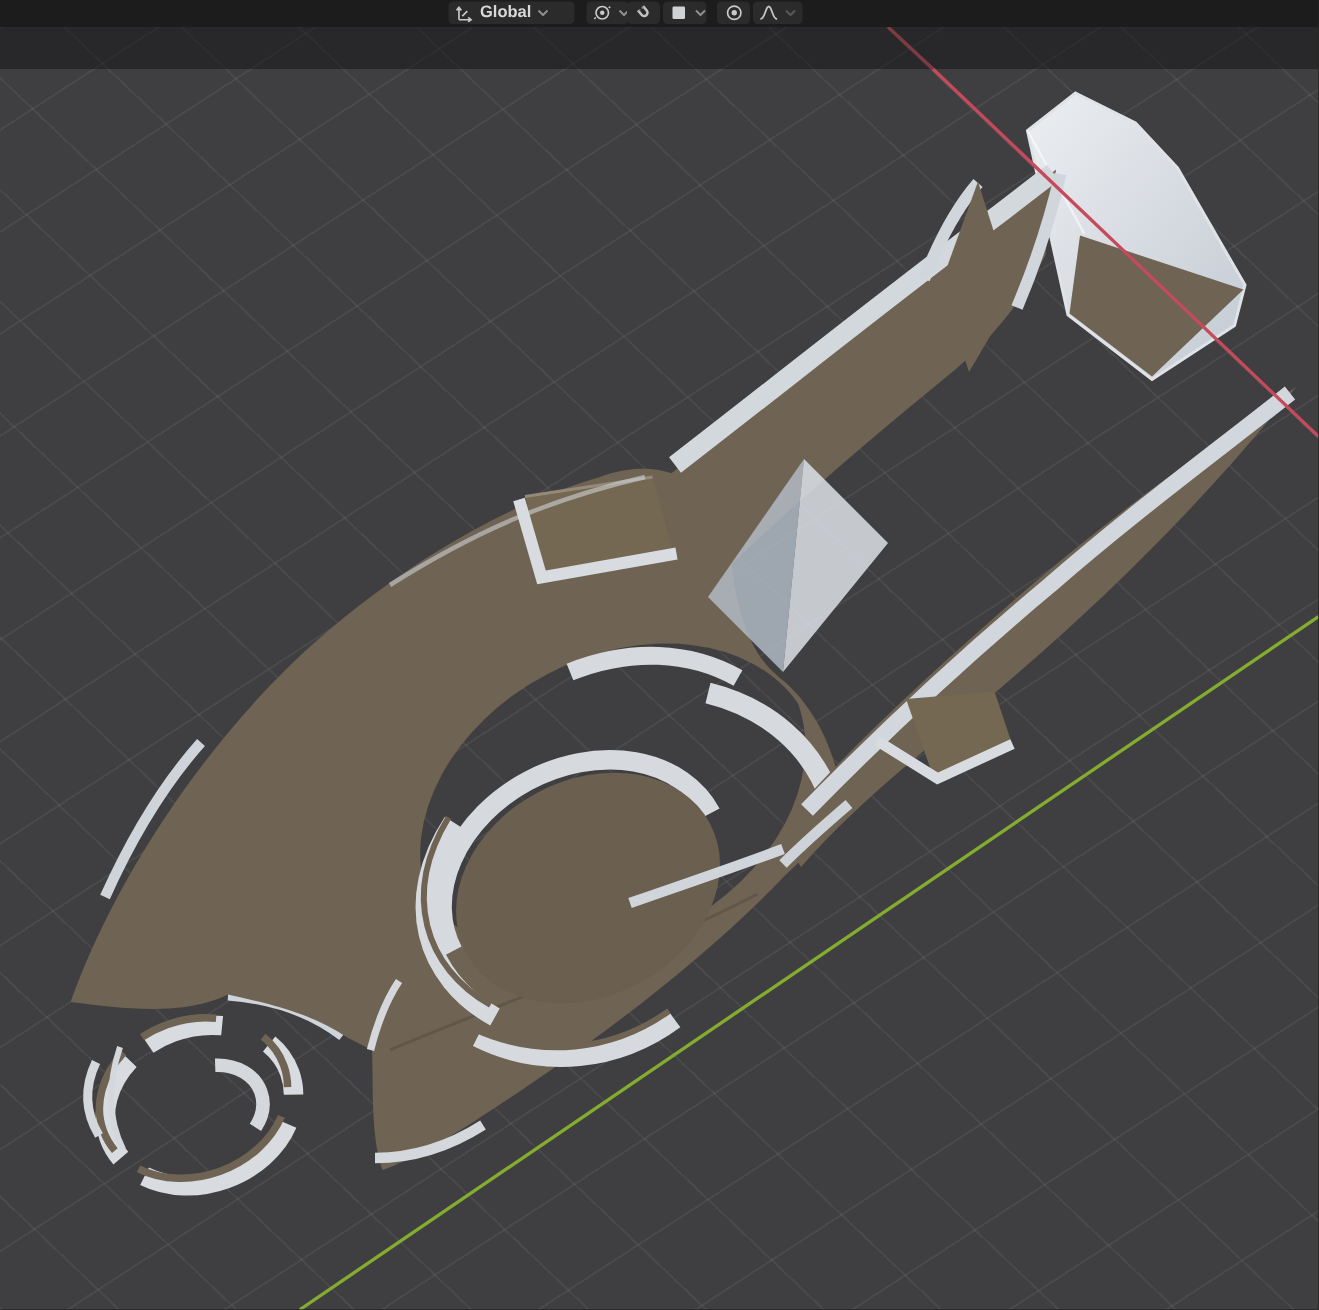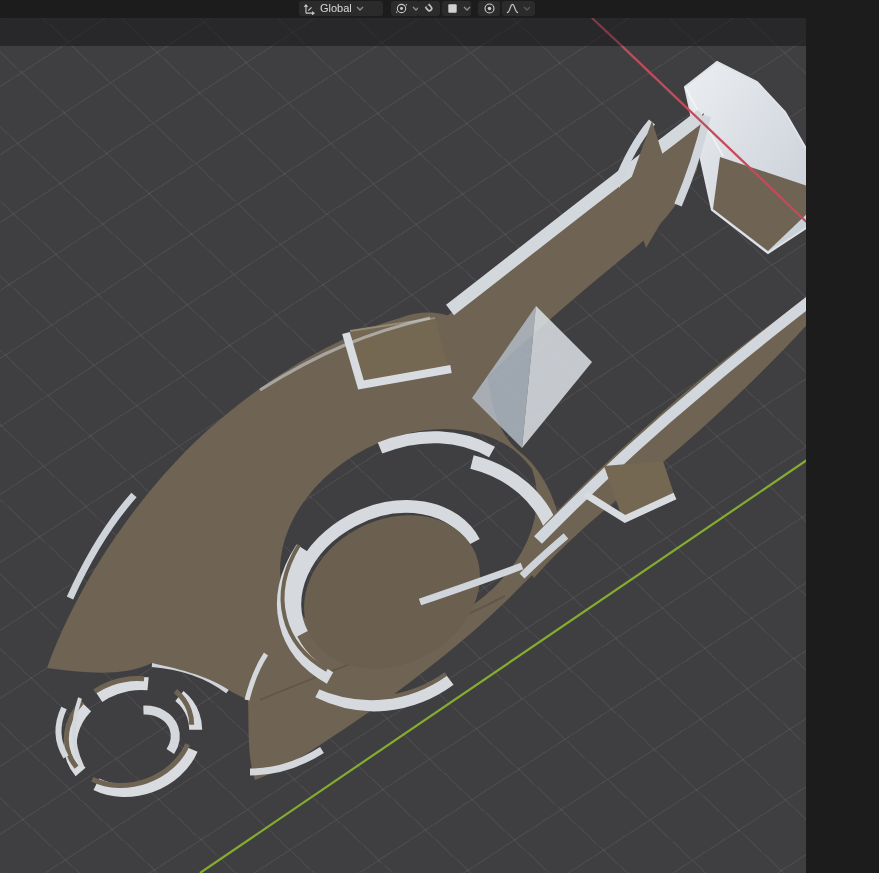--- a/index.html
+++ b/index.html
@@ -1,17 +1,17 @@
 <!DOCTYPE html>
 <html><head>
 <meta charset="utf-8">
 <style>
   html,body{margin:0;padding:0;background:#1c1c1c;}
-  .app{position:relative;width:806px;height:873px;overflow:hidden;
-       font-family:"Liberation Sans",sans-serif;}
+  .app{position:relative;width:879px;height:873px;overflow:hidden;
+       font-family:"Liberation Sans",sans-serif;font-weight:bold;}
   
   .vp-header{position:absolute;top:0;left:0;width:879px;height:18px;
              background:#1c1c1d;z-index:3;}
   .widget{position:absolute;top:1px;height:15px;background:#2b2b2b;
           border-radius:3px;display:flex;align-items:center;gap:4px;
           padding:0 4px;box-sizing:border-box;}
   .widget svg{display:block;flex:0 0 auto;}
   .w-orient{left:299px;width:84px;}
   .w-pivot{left:391px;width:28px;}
   .w-snap-toggle{left:418px;width:22px;justify-content:center;}

